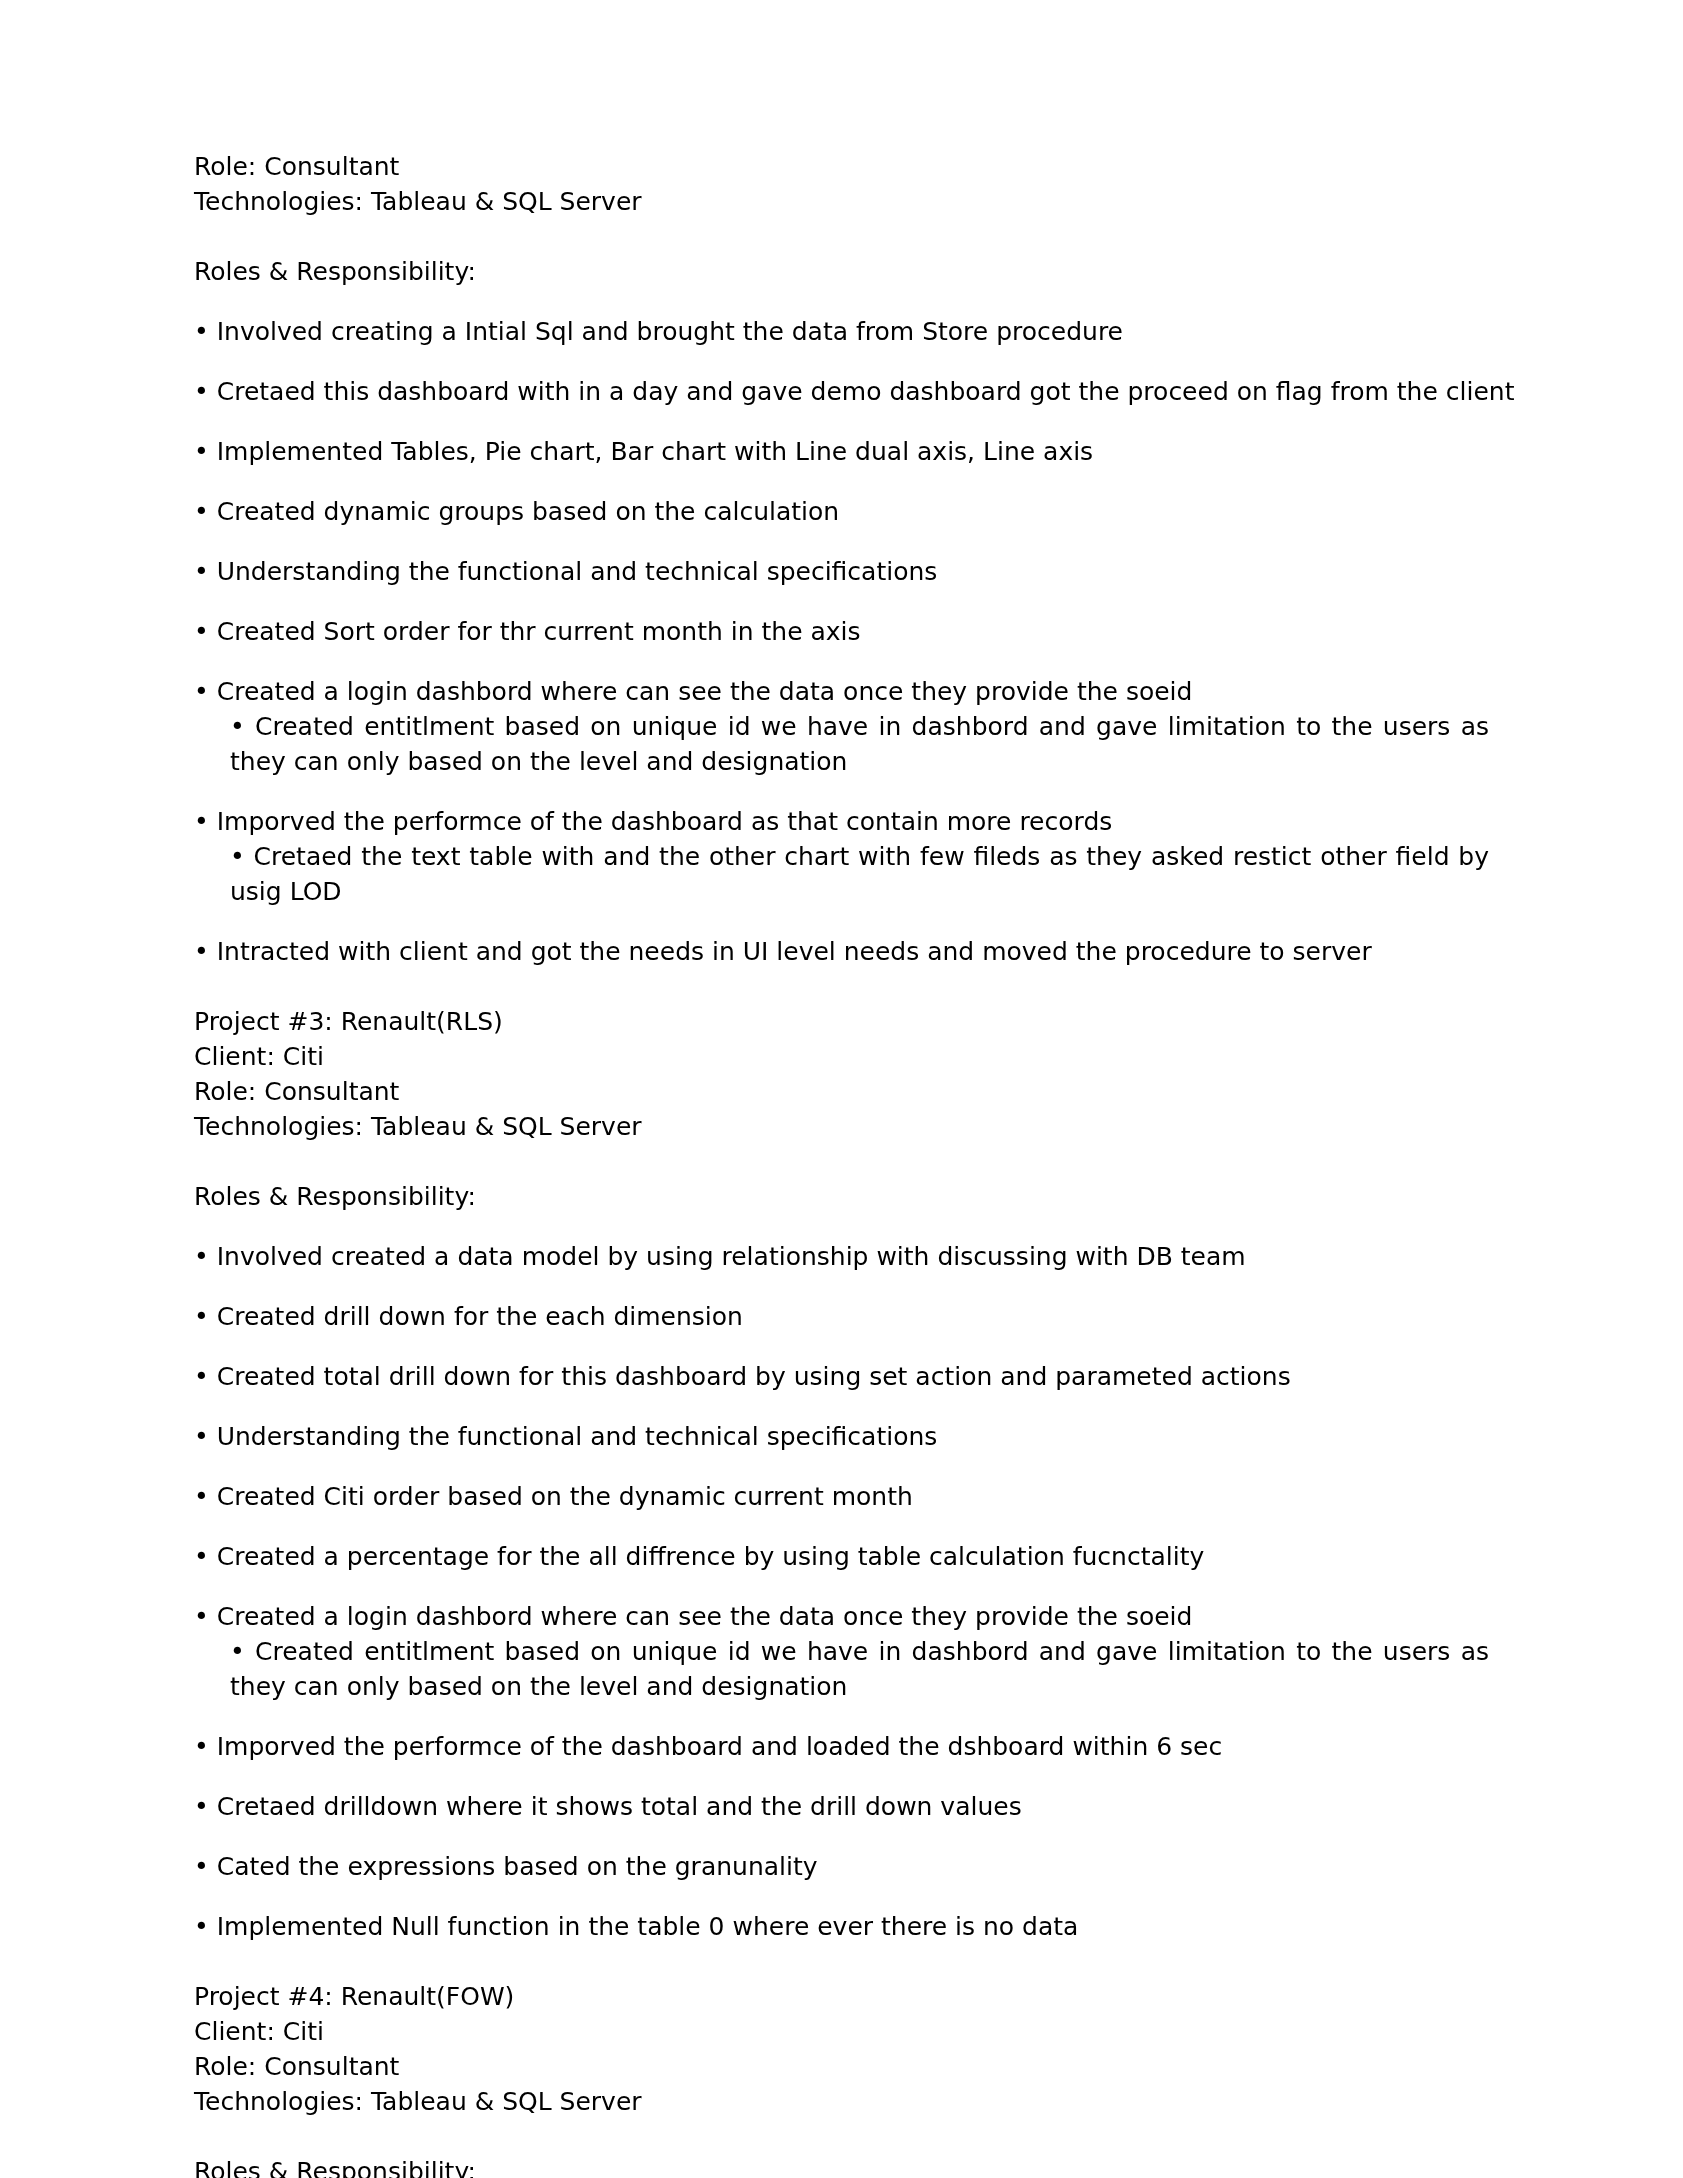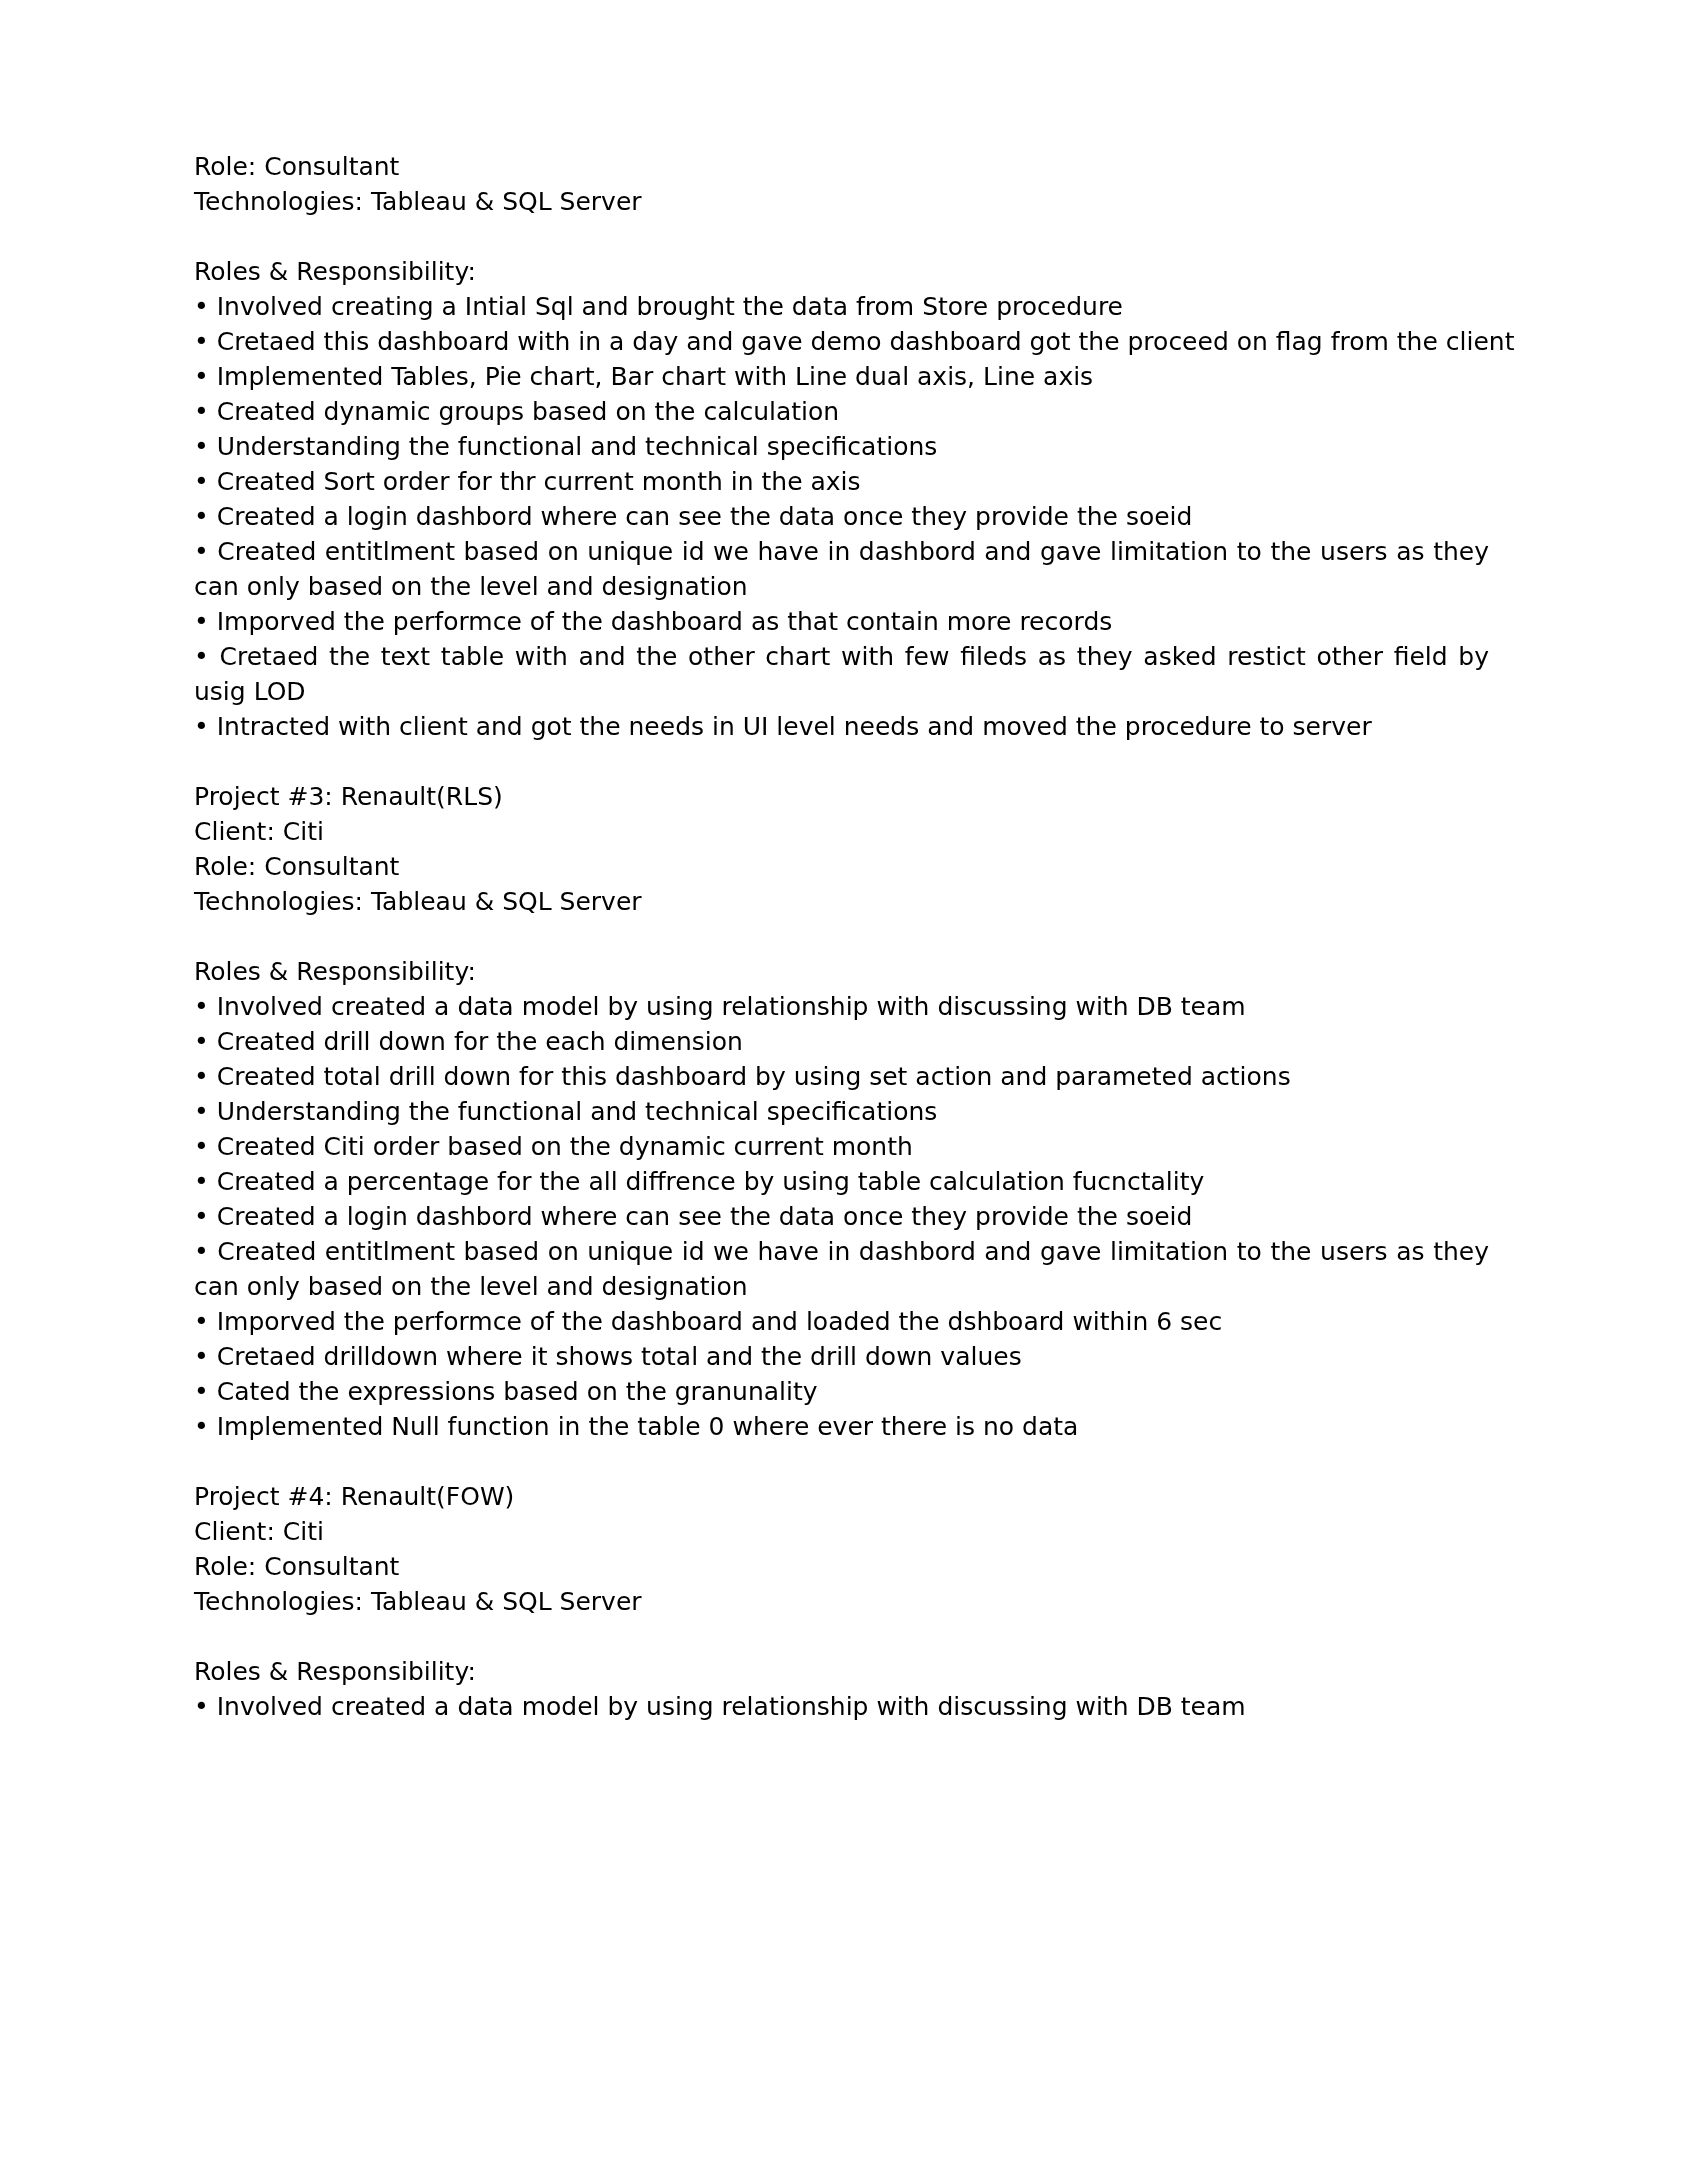--- a/index.html
+++ b/index.html
@@ -24,27 +24,29 @@
   }
   .doc-body {
     width: 1295px;
     font-size: 25px;
     line-height: 35px;
     text-align: justify;
     text-justify: inter-word;
   }
   .line {
     white-space: nowrap;
+    margin-top: 25px;
   }
   .meta-line {
     white-space: nowrap;
   }
   
   .bullet-wrap {
     text-align: justify;
+    margin-left: 36px;
   }
   .spacer {
     height: 35px;
   }
   .section {
     margin: 0;
   }
   p {
     margin: 0;
   }

